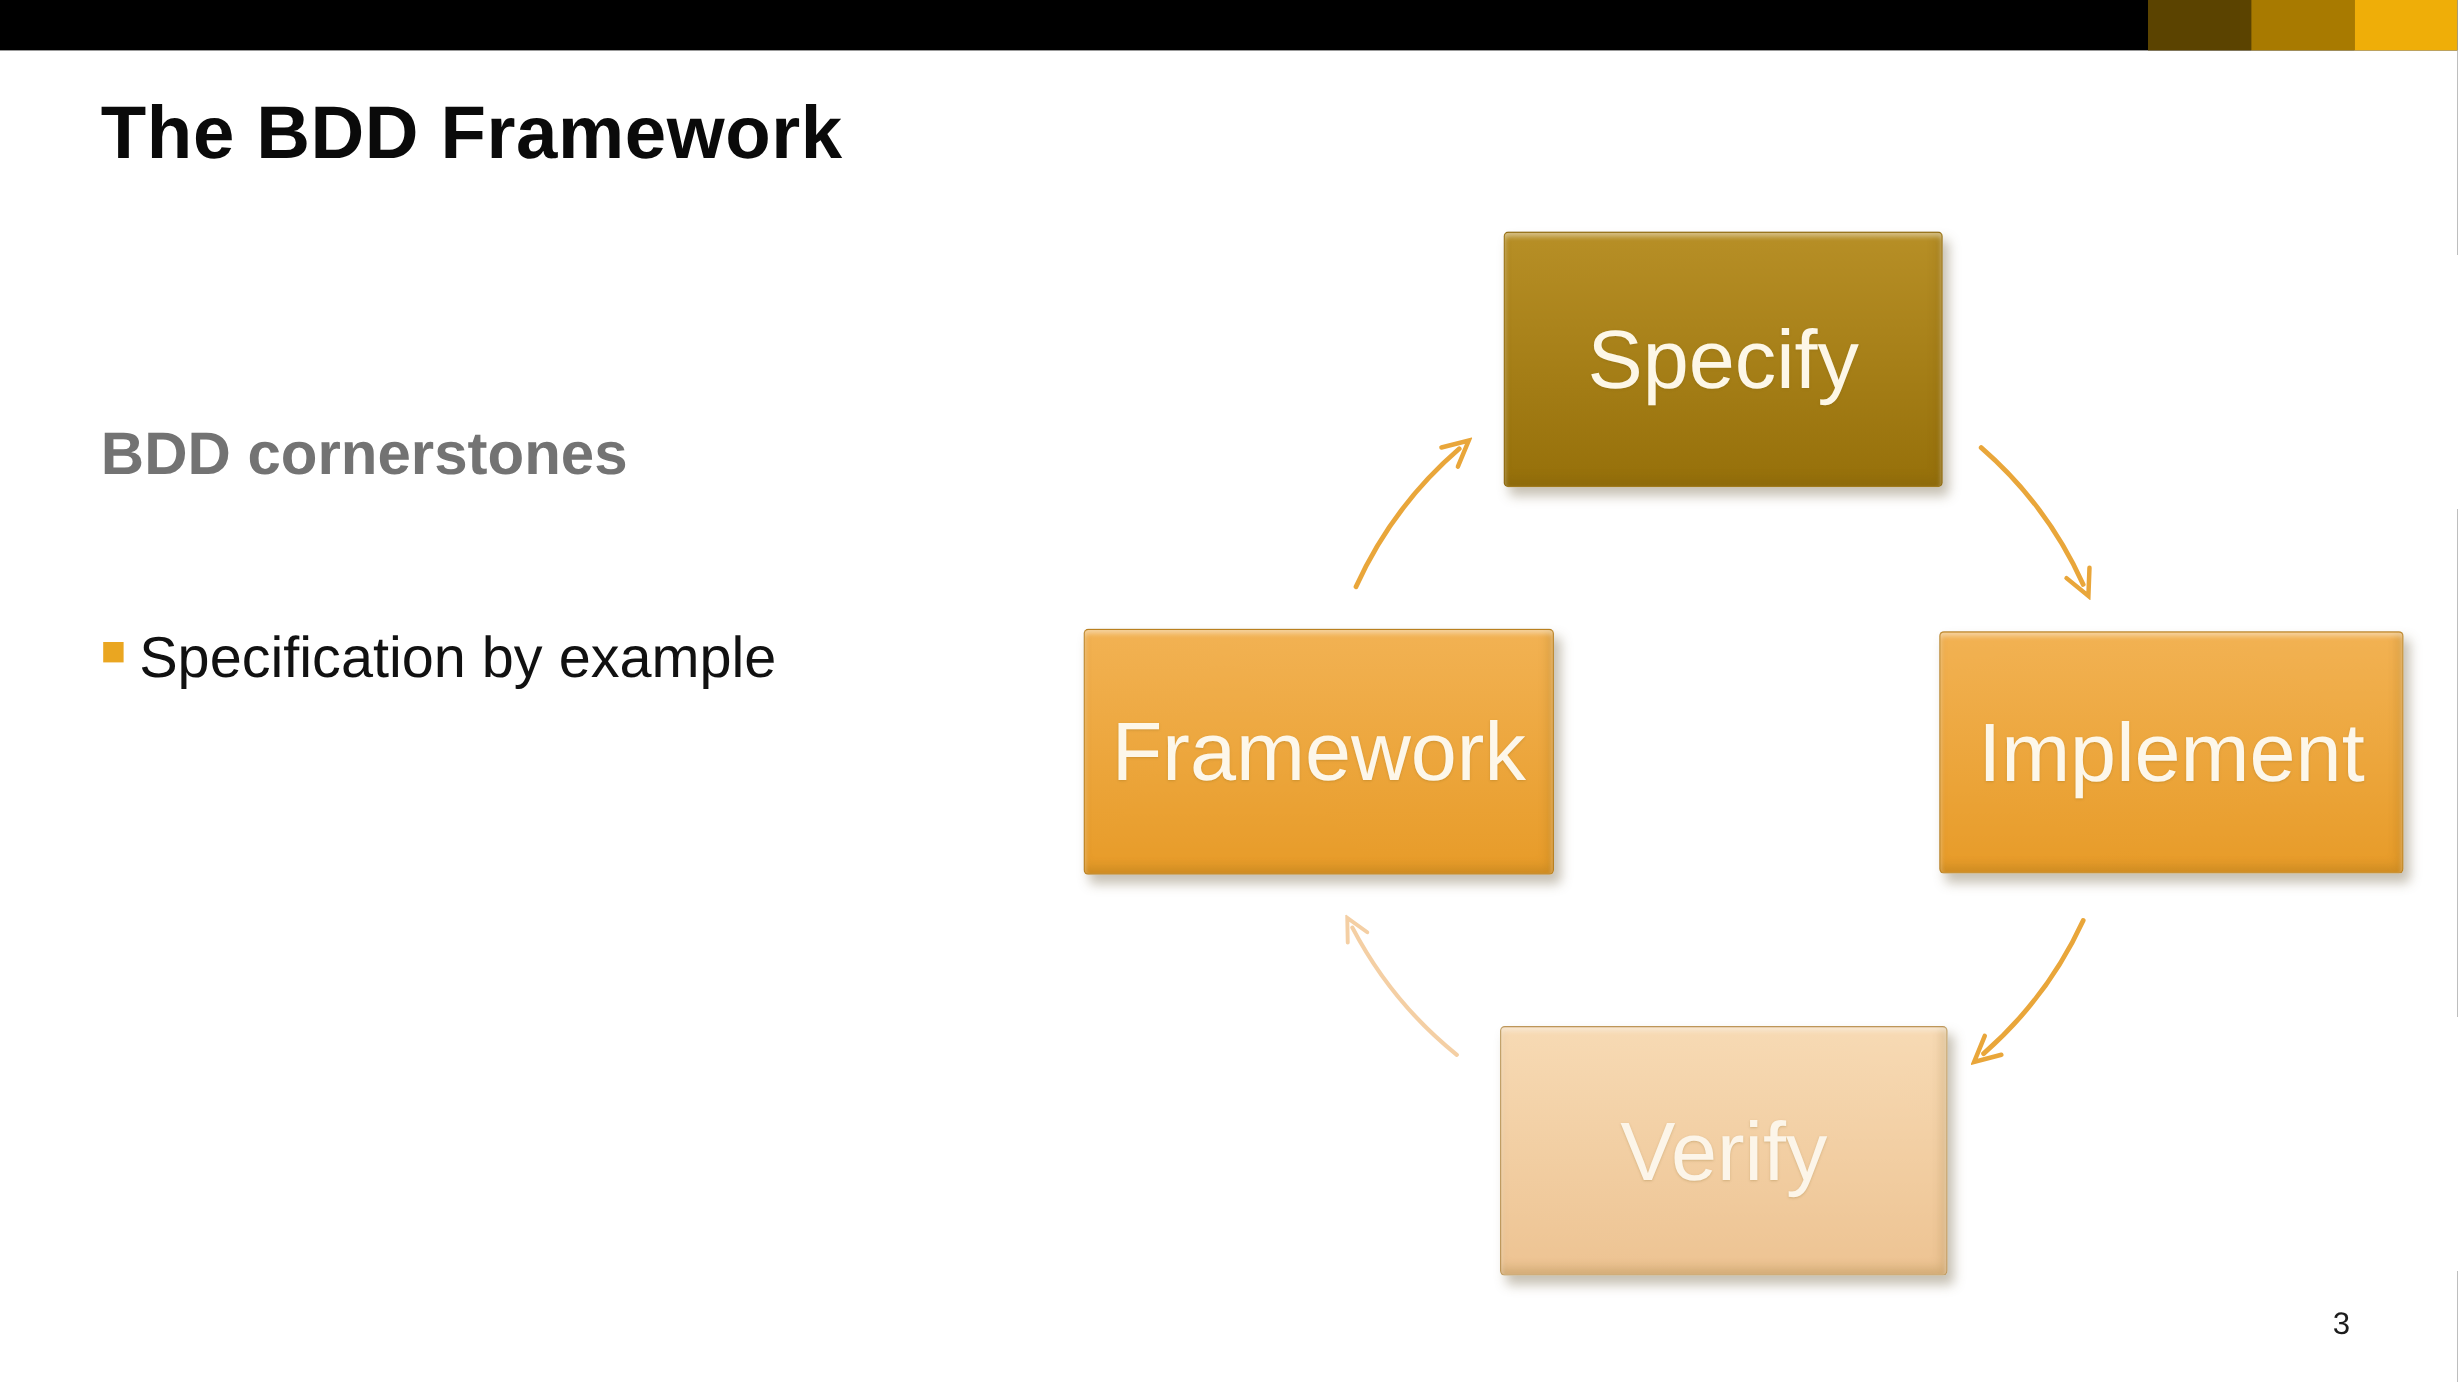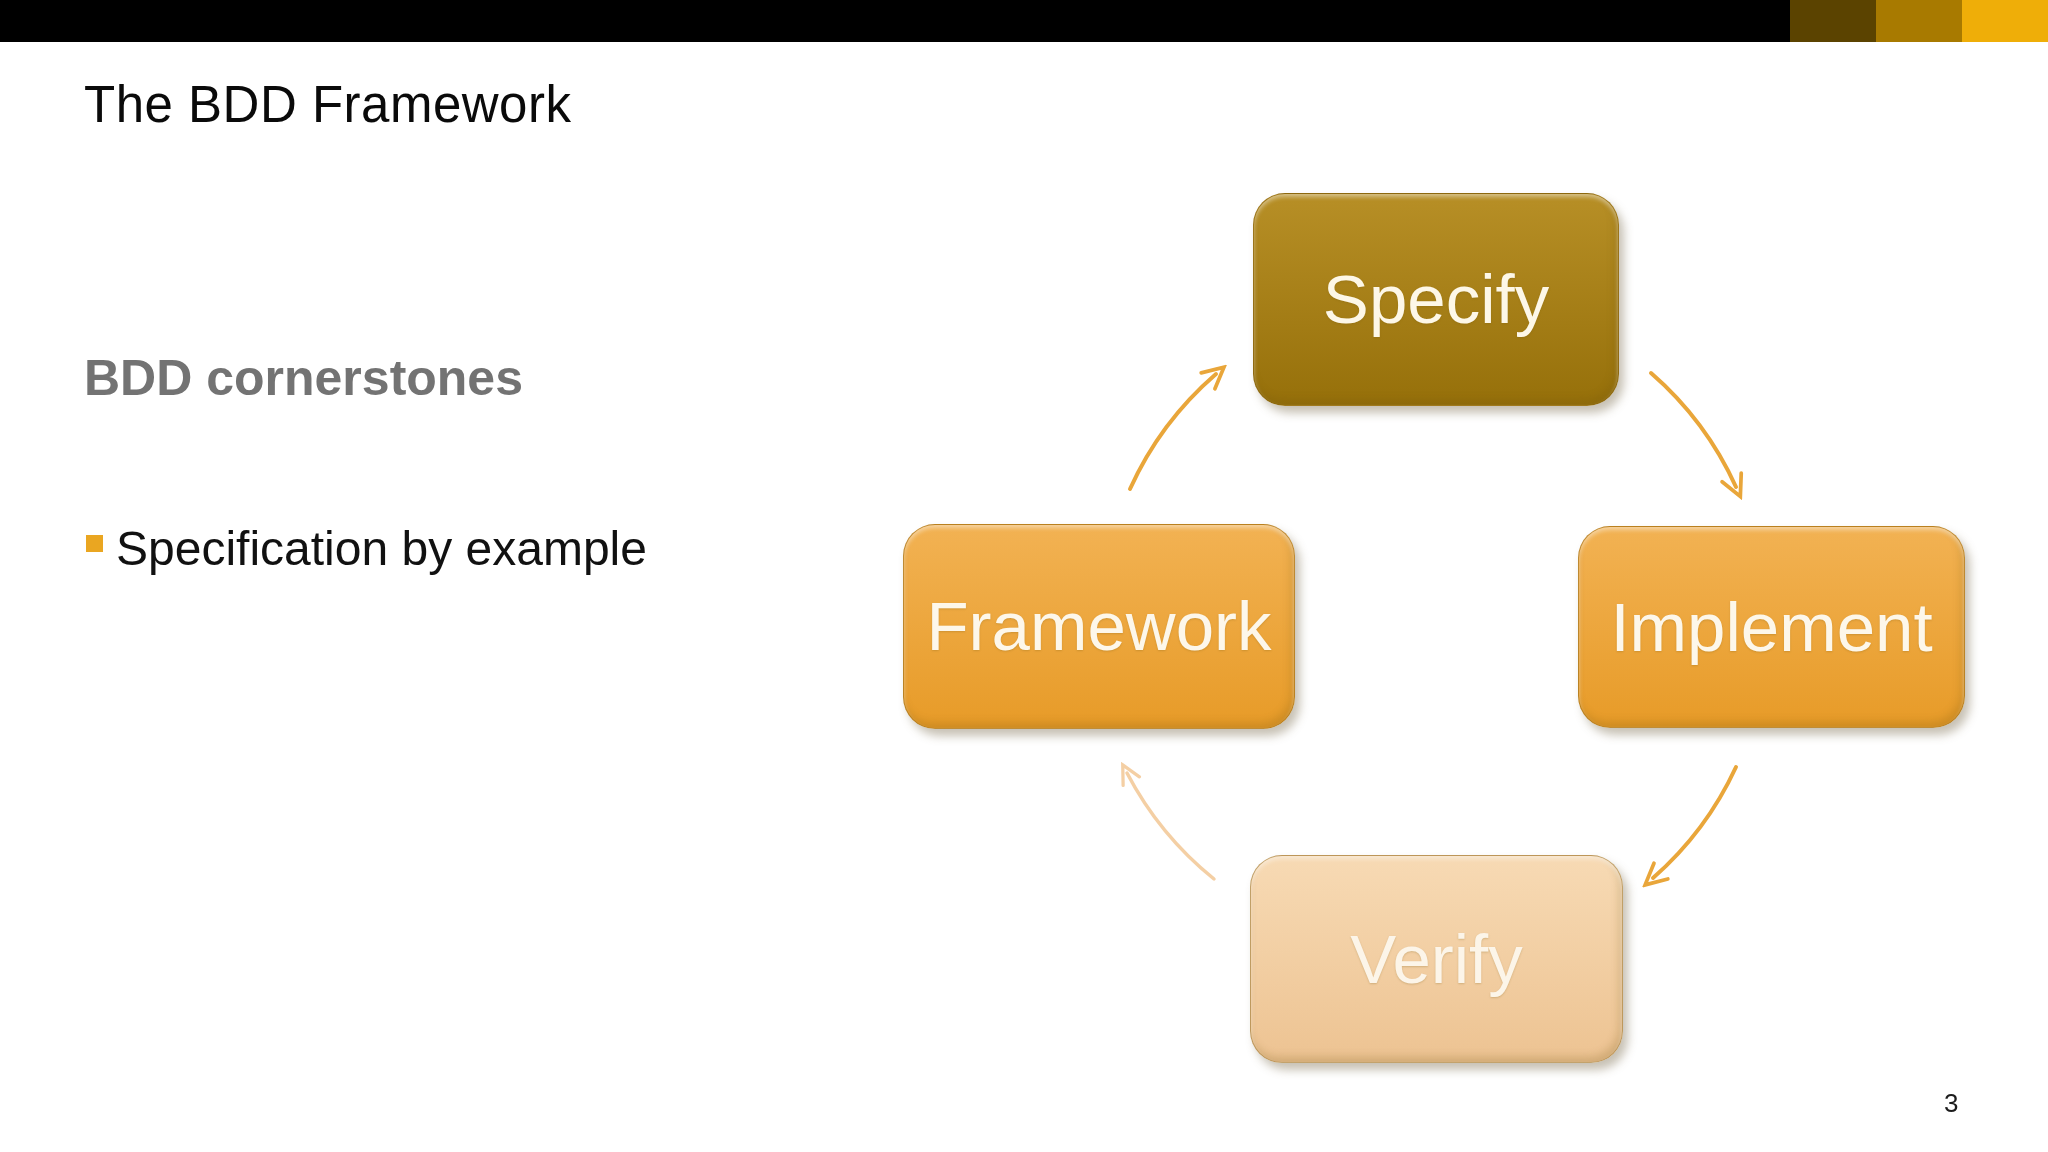--- a/index.html
+++ b/index.html
@@ -24,22 +24,22 @@
     width: 86px; height: 42px;
   }
   .sq-0 { left: 1790px; }
   .sq-1 { left: 1876px; }
   .sq-2 { left: 1962px; }
 
   
   .title {
     position: absolute;
     left: 84px; top: 76px;
-    font-size: 51px;
-    font-weight: normal;
+    font-size: 62px;
+    font-weight: bold;
     color: #0a0a0a;
     line-height: 1.15;
     letter-spacing: 0.5px;
   }
   .subheading {
     position: absolute;
     left: 84px; top: 350px;
     font-size: 50px;
     font-weight: bold;
     color: #737373;
@@ -66,21 +66,21 @@
   .bullet-text {
     font-size: 48px;
     line-height: 1.3;
     color: #111111;
     white-space: pre-line;
   }
 
   
   .node {
     position: absolute;
-    border-radius: 32px;
+    border-radius: 4px;
     display: flex;
     align-items: center;
     justify-content: center;
     font-size: 69px;
     border: 1px solid rgba(130, 95, 20, 0.45);
     box-shadow:
       5px 7px 10px rgba(95, 78, 40, 0.35),
       inset 0 3px 4px rgba(255, 255, 255, 0.45),
       inset -3px -5px 9px rgba(110, 80, 15, 0.22);
     text-shadow: 0 1px 2px rgba(120, 90, 20, 0.25);
@@ -119,21 +119,21 @@
 
   <ul class="bullets">
     <li>
       <span class="bullet-square" style="background: rgb(234, 166, 33);"></span>
       <span class="bullet-text">Specification by example</span>
     </li>
   </ul>
 
   <div class="node node-specify" style="color: rgb(253, 247, 231); background: linear-gradient(rgb(183, 143, 38) 0%, rgb(150, 112, 10) 100%);">Specify</div>
 
-  <div class="node node-implement" style="color: rgb(253, 247, 234); background: linear-gradient(rgb(242, 178, 83) 0%, rgb(231, 155, 40) 100%);">Implement</div>
+  <div class="node node-implement" style="color: rgb(253, 247, 234); background: linear-gradient(rgb(242, 178, 83) 0%, rgb(231, 155, 40) 100%); margin-left: 38px;">Implement</div>
 
   <div class="node node-verify" style="color: rgb(252, 245, 233); background: linear-gradient(rgb(247, 218, 180) 0%, rgb(237, 195, 146) 100%);">Verify</div>
 
   <div class="node node-refactor" style="color: rgb(253, 247, 234); background: linear-gradient(rgb(242, 178, 83) 0%, rgb(231, 155, 40) 100%);">Framework</div>
 
   <svg class="arrows-overlay" width="2048" height="1152" viewBox="0 0 2048 1152">
     <defs>
       <marker id="ah-orange" viewBox="0 0 12 12" refX="6" refY="6" markerWidth="7" markerHeight="7" orient="auto">
         <polyline points="1.5,1.5 10.5,6 1.5,10.5" fill="none" stroke-width="1.6" stroke-linecap="round" stroke="#e9a63a"></polyline>
       </marker>

